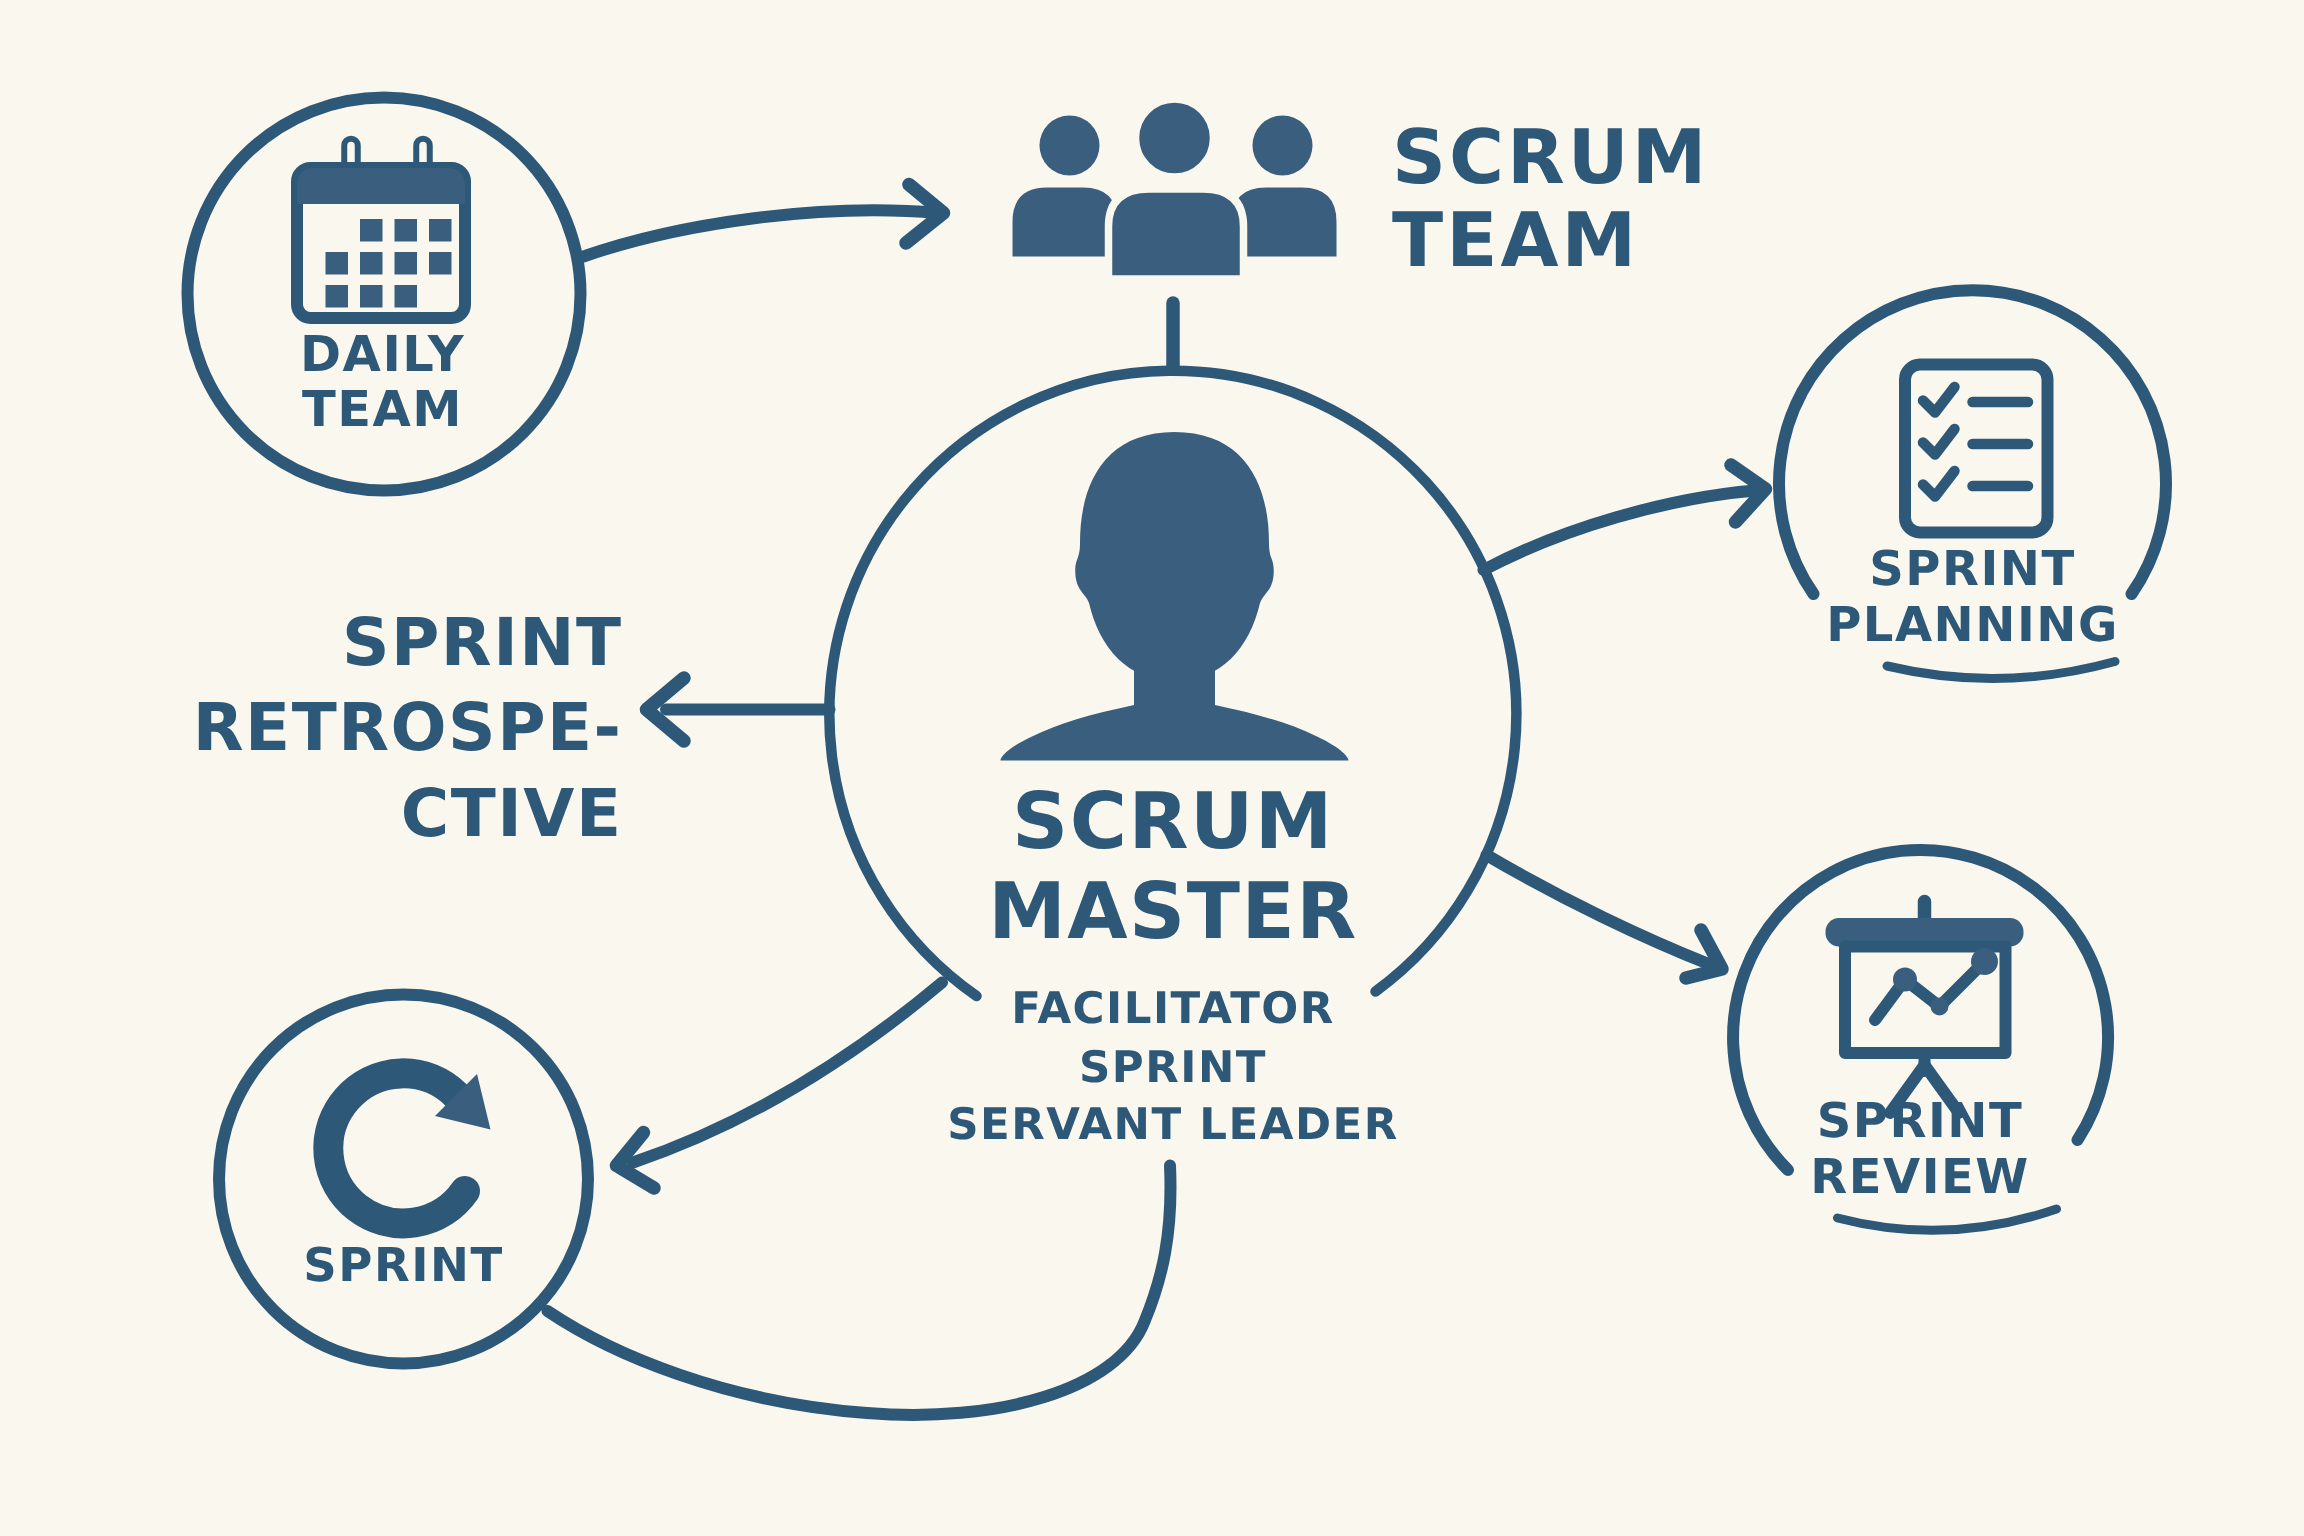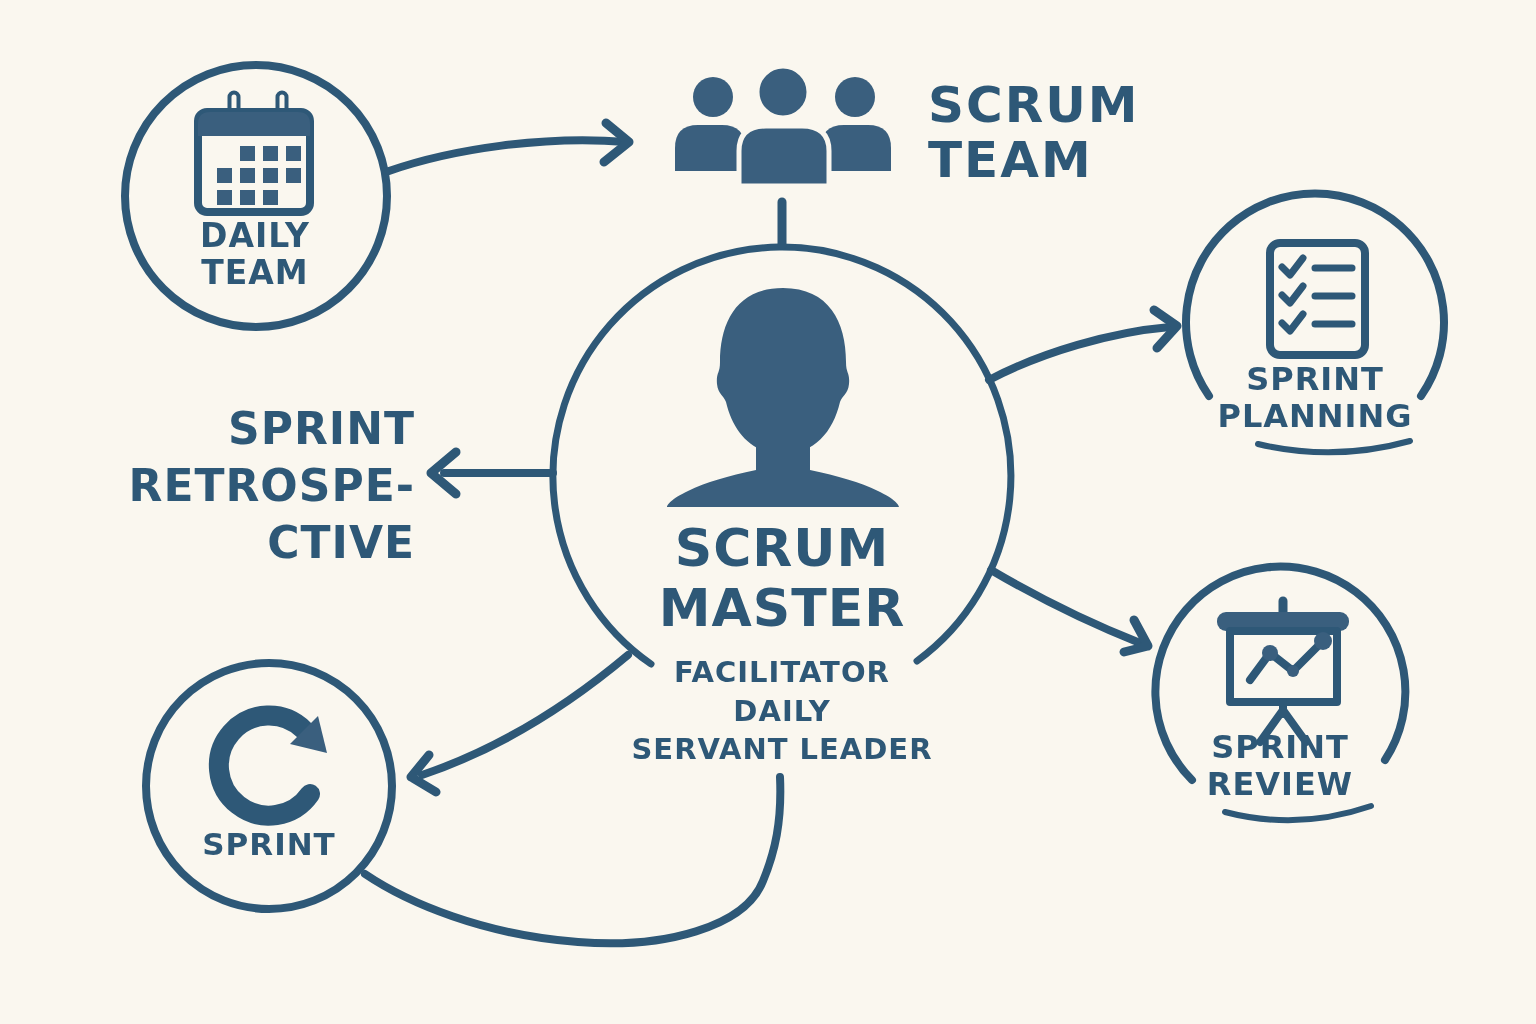--- a/index.html
+++ b/index.html
@@ -159,21 +159,21 @@
     </g>
   </svg>
 
   <div class="label lbl-team">SCRUM
 TEAM</div>
   <div class="label lbl-daily">DAILY
 TEAM</div>
   <div class="label lbl-master">SCRUM
 MASTER</div>
   <div class="label lbl-roles">FACILITATOR
-DAILY
+SPRINT
 SERVANT LEADER</div>
   <div class="label lbl-planning">SPRINT
 PLANNING</div>
   <div class="label lbl-review">SPRINT
 REVIEW</div>
   <div class="label lbl-retro">SPRINT
 RETROSPE-
 CTIVE</div>
   <div class="label lbl-sprint">SPRINT</div>
 </div>

